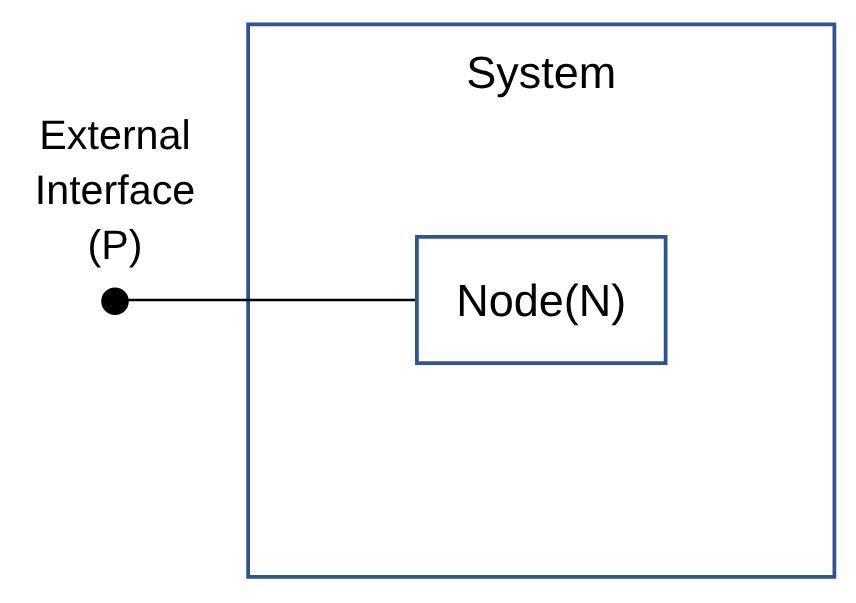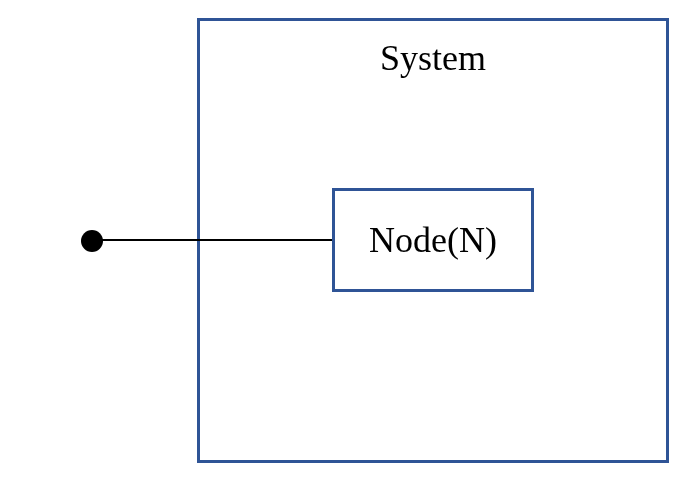--- a/index.html
+++ b/index.html
@@ -2,21 +2,21 @@
 <html style="--box-border: #2F5496; --connector: #000000; --dot: #000000; --text: #000000; --background: #FFFFFF;"><head>
 <meta charset="utf-8">
 <style>
   :root {
     --box-border: #2F5496;
     --connector: #000000;
     --dot: #000000;
     --text: #000000;
     --background: #FFFFFF;
   }
-  * { margin: 0; padding: 0; box-sizing: border-box; font-family: Liberation Serif, serif; }
+  * { margin: 0; padding: 0; box-sizing: border-box; }
   html, body {
     width: 685px;
     height: 482px;
     background: var(--background);
     font-family: "Liberation Sans", "DejaVu Sans", sans-serif;
     color: var(--text);
     overflow: hidden;
   }
   .canvas {
     position: relative;
@@ -101,14 +101,19 @@
 
   <div class="connector-line"></div>
 
   <div class="node-box">
     <div class="node-line">Node</div>
     <div class="node-line">(N)</div>
   </div>
 
   <div class="port-dot"></div>
 
+  <div class="external-label">
+    <div>External</div>
+    <div>Interface</div>
+    <div>(P)</div>
+  </div>
 
 </div>
 
 </body></html>

